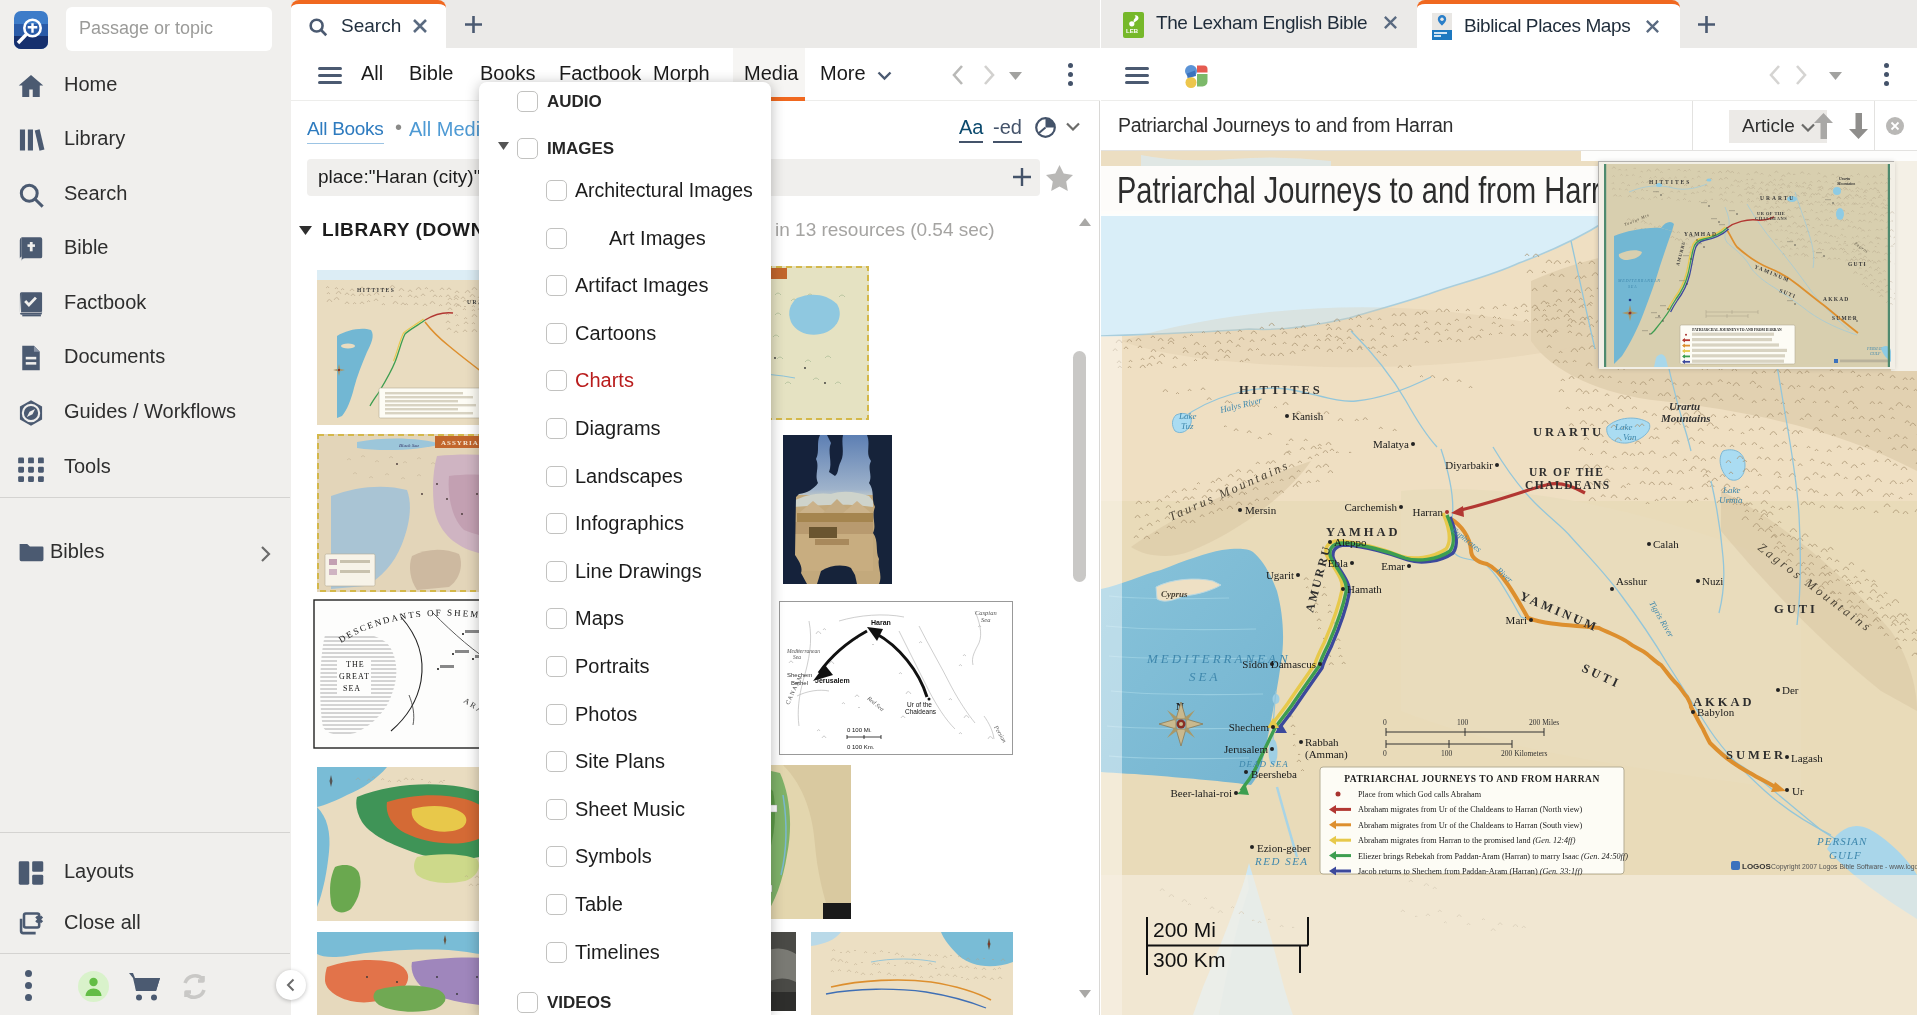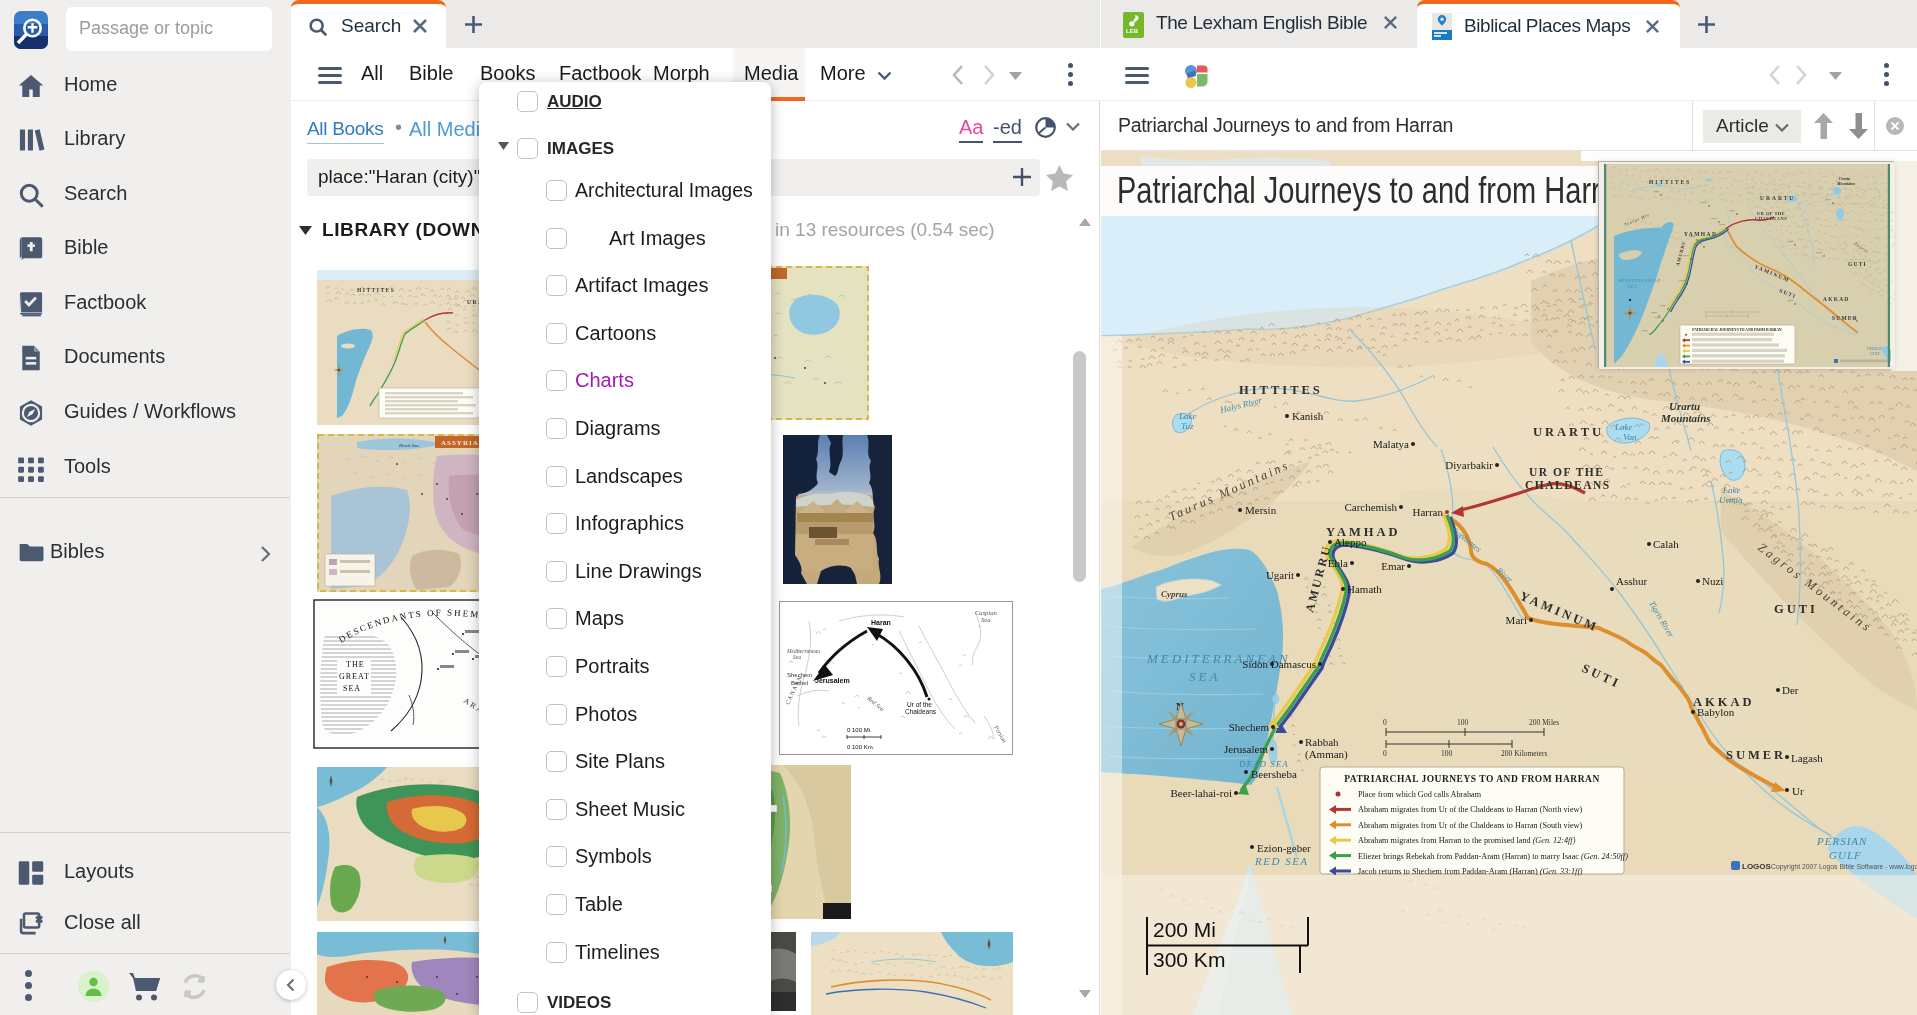--- a/index.html
+++ b/index.html
@@ -224,21 +224,21 @@
       <div class="abs" style="left:777px; top:15px; width:5px; height:26px;">
         <div style="width:5px;height:5px;border-radius:50%;background:#44536a;margin-bottom:4px;"></div>
         <div style="width:5px;height:5px;border-radius:50%;background:#44536a;margin-bottom:4px;"></div>
         <div style="width:5px;height:5px;border-radius:50%;background:#44536a;"></div>
       </div>
     </div>
 
     <span class="abs" style="left:16px; top:118px; font-size:19px; letter-spacing:-0.3px; color:#2e7bbf; border-bottom:1px solid #9cc4e4; padding-bottom:3px;">All Books</span>
     <span class="abs" style="left:104px; top:116px; font-size:20px; color:#8a8a88;">•</span>
     <span class="abs" style="left:118px; top:118px; font-size:20px; color:#4e9ad4;">All Media</span>
-    <span class="abs" style="left:668px; top:116px; font-size:20px; color:#ec4899; border-bottom:2px solid #44536a; padding-bottom:2px;">Aa</span>
+    <span class="abs" style="left:668px; top:116px; font-size:20px; color:#0c4a6e; border-bottom:2px solid #44536a; padding-bottom:2px;">Aa</span>
     <span class="abs" style="left:702px; top:116px; font-size:20px; color:#44536a; border-bottom:2px solid #44536a; padding-bottom:2px;">-ed</span>
     <svg class="abs" style="left:743px; top:116px;" width="23" height="23" viewBox="0 0 23 23">
         <circle cx="11.5" cy="11.5" r="9.3" fill="none" stroke="#44536a" stroke-width="2.2"></circle>
         <path d="M11.5 11.5 L11.5 2.5 A9 9 0 0 1 20.5 11.5 Z" fill="#44536a"></path>
         <path d="M11.5 11.5 L5 17" stroke="#44536a" stroke-width="2"></path>
       </svg>
     <svg class="abs" style="left:775px; top:122px;" width="14" height="9" viewBox="0 0 14 9" fill="none" stroke="#6b6b69" stroke-width="2.2">
         <path d="M1 1.5l6 6 6-6"></path>
       </svg>
 
@@ -877,21 +877,21 @@
       <div class="abs" style="left:783px; top:15px; width:5px; height:26px;">
         <div style="width:5px;height:5px;border-radius:50%;background:#44536a;margin-bottom:4px;"></div>
         <div style="width:5px;height:5px;border-radius:50%;background:#44536a;margin-bottom:4px;"></div>
         <div style="width:5px;height:5px;border-radius:50%;background:#44536a;"></div>
       </div>
     </div>
 
     <div class="abs" style="left:0; top:101px; width:816px; height:50px; background:#fff; border-bottom:1px solid #e3e2e0;">
       <span class="abs" style="left:17px; top:13px; font-size:19.5px; letter-spacing:-0.3px; color:#2e2e2e;">Patriarchal Journeys to and from Harran</span>
       <div class="abs" style="left:591px; top:0; width:1px; height:50px; background:#e3e2e0;"></div>
-      <div class="abs" style="left:602px; top:9px; width:98px; height:33px; background:#eceae7; border-radius:0;">
+      <div class="abs" style="left:628px; top:9px; width:98px; height:33px; background:#eceae7; border-radius:0;">
         <span class="abs" style="left:13px; top:5px; font-size:19px; color:#2e2e2e;">Article</span>
         <svg class="abs" style="left:72px; top:13px;" width="14" height="9" viewBox="0 0 14 9" fill="none" stroke="#6b6b69" stroke-width="2.2">
             <path d="M1 1.5l6 6 6-6"></path>
           </svg>
       </div>
       <svg class="abs" style="left:713px; top:12px;" width="19" height="26" viewBox="0 0 19 26" fill="#a9a8a6">
           <path d="M9.5 0L19 10h-6v16H6.5V10H0z"></path>
         </svg>
       <svg class="abs" style="left:748px; top:12px;" width="19" height="26" viewBox="0 0 19 26" fill="#8f8e8c">
           <path d="M9.5 26L0 16h6.5V0H13v16h6z"></path>
@@ -2917,36 +2917,36 @@
     <div class="abs" style="left:45px; top:917px; width:170px; height:58px;">
       <svg width="170" height="58" viewBox="0 0 170 58">
         <path d="M1 0v58M1 28.5h161M162 28.5V0M154 28.5V56" stroke="#111" stroke-width="2" fill="none"></path>
         <text x="7" y="20" font-size="21" fill="#111">200 Mi</text>
         <text x="7" y="50" font-size="21" fill="#111">300 Km</text>
       </svg>
     </div>
   </div>
   <div id="dropdown" class="abs" style="left:479px; top:82px; width:292px; height:933px; background:#fff; border-radius:8px 8px 0 0; box-shadow:0 2px 14px rgba(0,0,0,0.28);">
     <div class="cb" style="left:38px; top:9px;"></div>
-    <span class="abs" style="left:68px; top:10px; font-size:17px; font-weight:bold; color:#262626;text-decoration:underline;">AUDIO</span>
+    <span class="abs" style="left:68px; top:10px; font-size:17px; font-weight:bold; color:#262626;">AUDIO</span>
     <svg class="abs" style="left:19px; top:60px;" width="11" height="8" viewBox="0 0 11 8" fill="#555">
         <path d="M0 0h11L5.5 8z"></path>
       </svg>
     <div class="cb" style="left:38px; top:56px;"></div>
     <span class="abs" style="left:68px; top:57px; font-size:17px; font-weight:bold; color:#262626;">IMAGES</span>
     <div class="cb" style="left:67px; top:98px;"></div>
       <span class="abs" style="left:96px; top:97px; font-size:19.5px; color:#1c1c1c;">Architectural Images</span>
     <div class="cb" style="left:67px; top:146px;"></div>
       <span class="abs" style="left:96px; top:145px; font-size:20px; color:#1c1c1c;margin-left:34px;">Art Images</span>
     <div class="cb" style="left:67px; top:193px;"></div>
       <span class="abs" style="left:96px; top:192px; font-size:20px; color:#1c1c1c;">Artifact Images</span>
     <div class="cb" style="left:67px; top:241px;"></div>
       <span class="abs" style="left:96px; top:240px; font-size:20px; color:#1c1c1c;">Cartoons</span>
     <div class="cb" style="left:67px; top:288px;"></div>
-      <span class="abs" style="left:96px; top:287px; font-size:20px; color:#a21caf;">Charts</span>
+      <span class="abs" style="left:96px; top:287px; font-size:20px; color:#b91c1c;">Charts</span>
     <div class="cb" style="left:67px; top:336px;"></div>
       <span class="abs" style="left:96px; top:335px; font-size:20px; color:#1c1c1c;">Diagrams</span>
     <div class="cb" style="left:67px; top:384px;"></div>
       <span class="abs" style="left:96px; top:383px; font-size:20px; color:#1c1c1c;">Landscapes</span>
     <div class="cb" style="left:67px; top:431px;"></div>
       <span class="abs" style="left:96px; top:430px; font-size:20px; color:#1c1c1c;">Infographics</span>
     <div class="cb" style="left:67px; top:479px;"></div>
       <span class="abs" style="left:96px; top:478px; font-size:20px; color:#1c1c1c;">Line Drawings</span>
     <div class="cb" style="left:67px; top:526px;"></div>
       <span class="abs" style="left:96px; top:525px; font-size:20px; color:#1c1c1c;">Maps</span>

